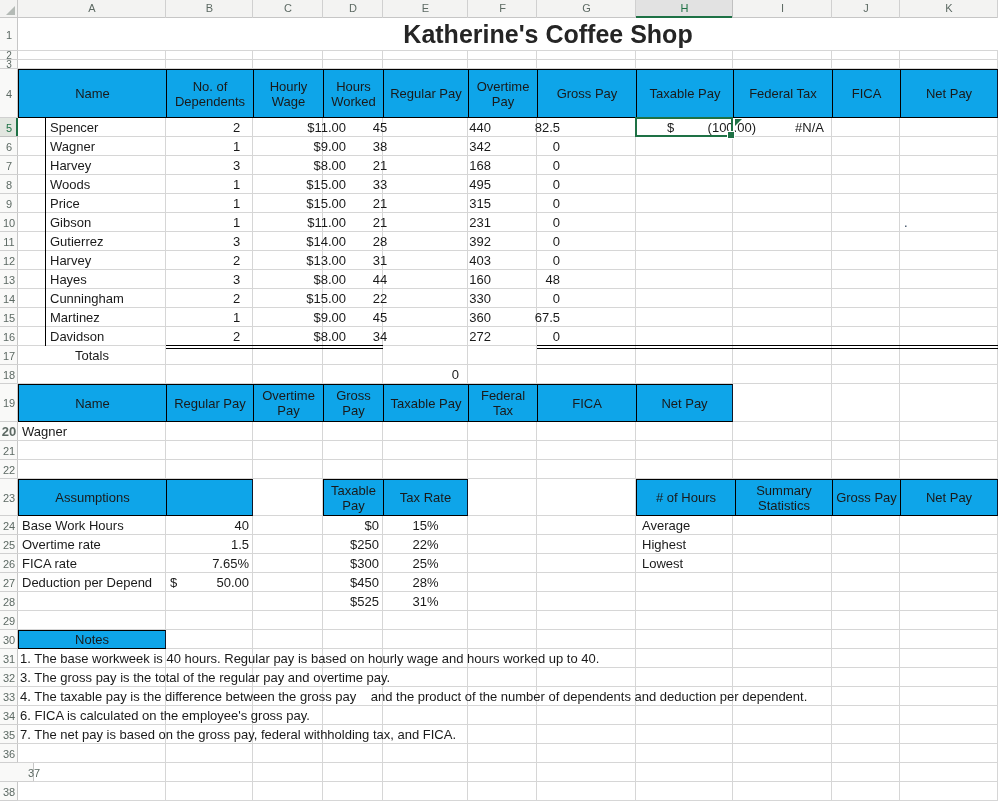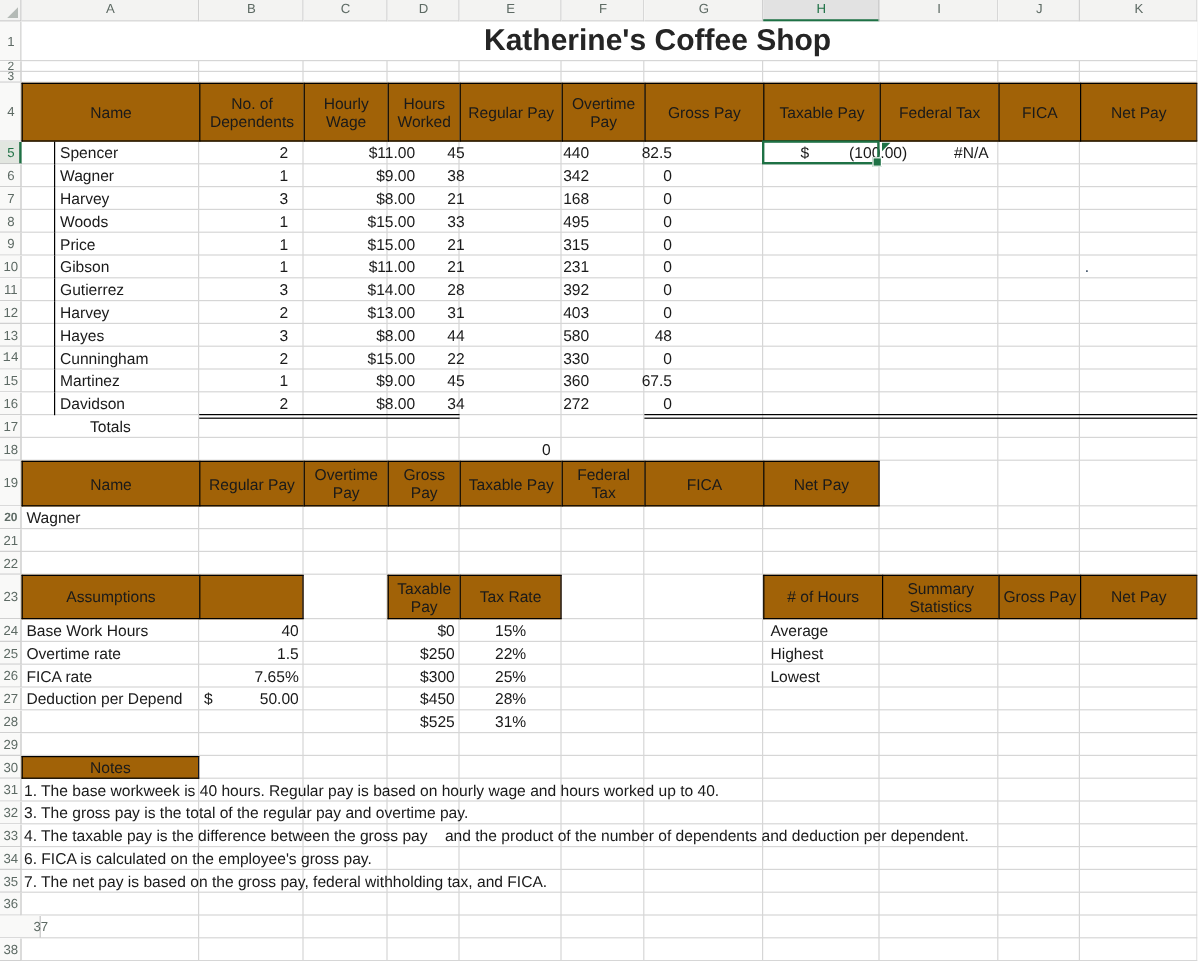--- a/index.html
+++ b/index.html
@@ -25,21 +25,21 @@
   
   #sheet{position:absolute;left:18px;top:18px;width:980px;height:783px;}
   #sheet > div{position:absolute;}
   .cA{width:148px}.cB{width:87px}.cC{width:70px}.cD{width:60px}.cE{width:85px}.cF{width:69px}
   .cG{width:99px}.cH{width:97px}.cI{width:99px}.cJ{width:68px}.cK{width:98px}
   .row{display:flex;height:19px;}
   .cell{box-sizing:border-box;flex:none;font-size:13px;line-height:19px;padding:0 4px;
         white-space:nowrap;overflow:hidden;}
   .left{text-align:left}.center{text-align:center}.right{text-align:right}
   .acct{display:flex;justify-content:space-between;}
-  .ghead{background:#a16207;box-sizing:border-box;flex:none;display:flex;align-items:center;
+  .ghead{background:#0ea5e9;box-sizing:border-box;flex:none;display:flex;align-items:center;
          justify-content:center;text-align:center;font-size:13px;line-height:15px;padding:1px 2px;
          border:1px solid #000;border-right:none;}
   .ghead.last{border-right:1px solid #0f172a;}
   .h49 .ghead{height:49px}.h38 .ghead{height:38px}.h37 .ghead{height:37px}
   #title-cell{left:0;top:0;width:980px;height:32px;background:#fff;box-sizing:border-box;
          padding-left:80px;display:flex;align-items:center;justify-content:center;
          font-size:25px;font-weight:bold;color:#252525;}
   .dbl{height:0;border-top:4px double #000;}
   #selection-box{border:2px solid #1e7145;box-sizing:border-box;}
   #fill-handle{position:absolute;right:-4px;bottom:-4px;width:6px;height:6px;background:#1e7145;
@@ -126,27 +126,27 @@
       <div class="rowhead" style="height: 49px; font-size: 11px;">4</div>
       <div class="rowhead sel" style="height: 19px; font-size: 11px;">5</div>
       <div class="rowhead" style="height: 19px; font-size: 11px;">6</div>
       <div class="rowhead" style="height: 19px; font-size: 11px;">7</div>
       <div class="rowhead" style="height: 19px; font-size: 11px;">8</div>
       <div class="rowhead" style="height: 19px; font-size: 11px;">9</div>
       <div class="rowhead" style="height: 19px; font-size: 11px;">10</div>
       <div class="rowhead" style="height: 19px; font-size: 11px;">11</div>
       <div class="rowhead" style="height: 19px; font-size: 11px;">12</div>
       <div class="rowhead" style="height: 19px; font-size: 11px;">13</div>
-      <div class="rowhead" style="height: 19px; font-size: 11px; font-family: Liberation Mono, monospace;">14</div>
+      <div class="rowhead" style="height: 19px; font-size: 11px;">14</div>
       <div class="rowhead" style="height: 19px; font-size: 11px;">15</div>
       <div class="rowhead" style="height: 19px; font-size: 11px;">16</div>
       <div class="rowhead" style="height: 19px; font-size: 11px;">17</div>
       <div class="rowhead" style="height: 19px; font-size: 11px;">18</div>
       <div class="rowhead" style="height: 38px; font-size: 11px;">19</div>
-      <div class="rowhead" style="height: 19px; font-size: 10px; font-weight: bold;">20</div>
+      <div class="rowhead" style="height: 19px; font-size: 13px; font-weight: bold;">20</div>
       <div class="rowhead" style="height: 19px; font-size: 11px;">21</div>
       <div class="rowhead" style="height: 19px; font-size: 11px;">22</div>
       <div class="rowhead" style="height: 37px; font-size: 11px;">23</div>
       <div class="rowhead" style="height: 19px; font-size: 11px;">24</div>
       <div class="rowhead" style="height: 19px; font-size: 11px;">25</div>
       <div class="rowhead" style="height: 19px; font-size: 11px;">26</div>
       <div class="rowhead" style="height: 19px; font-size: 11px;">27</div>
       <div class="rowhead" style="height: 19px; font-size: 11px;">28</div>
       <div class="rowhead" style="height: 19px; font-size: 11px;">29</div>
       <div class="rowhead" style="height: 19px; font-size: 11px;">30</div>
@@ -305,21 +305,21 @@
           </div>
         <div class="cell cI center"></div>
         <div class="cell cJ"></div>
         <div class="cell cK"></div>
       </div>
         <div class="row">
         <div class="cell cA left payroll-left">Hayes</div>
         <div class="cell cB center">3</div>
         <div class="cell cC right">$8.00</div>
         <div class="cell cD center">44</div>
-        <div class="cell cE right">580</div>
+        <div class="cell cE right">160</div>
         <div class="cell cF right">48</div>
         <div class="cell cG"></div>
         <div class="cell cH acct">
             <span></span>
             <span></span>
           </div>
         <div class="cell cI center"></div>
         <div class="cell cJ"></div>
         <div class="cell cK"></div>
       </div>

